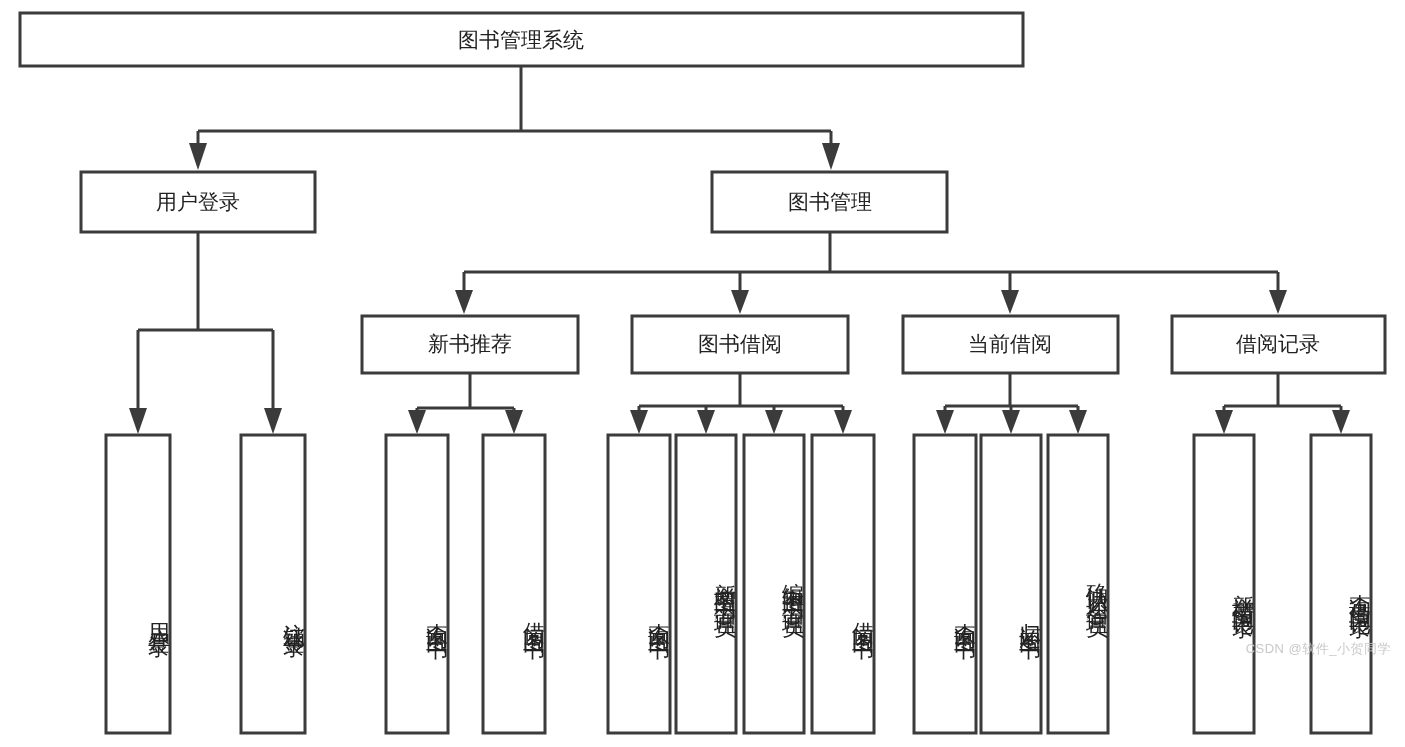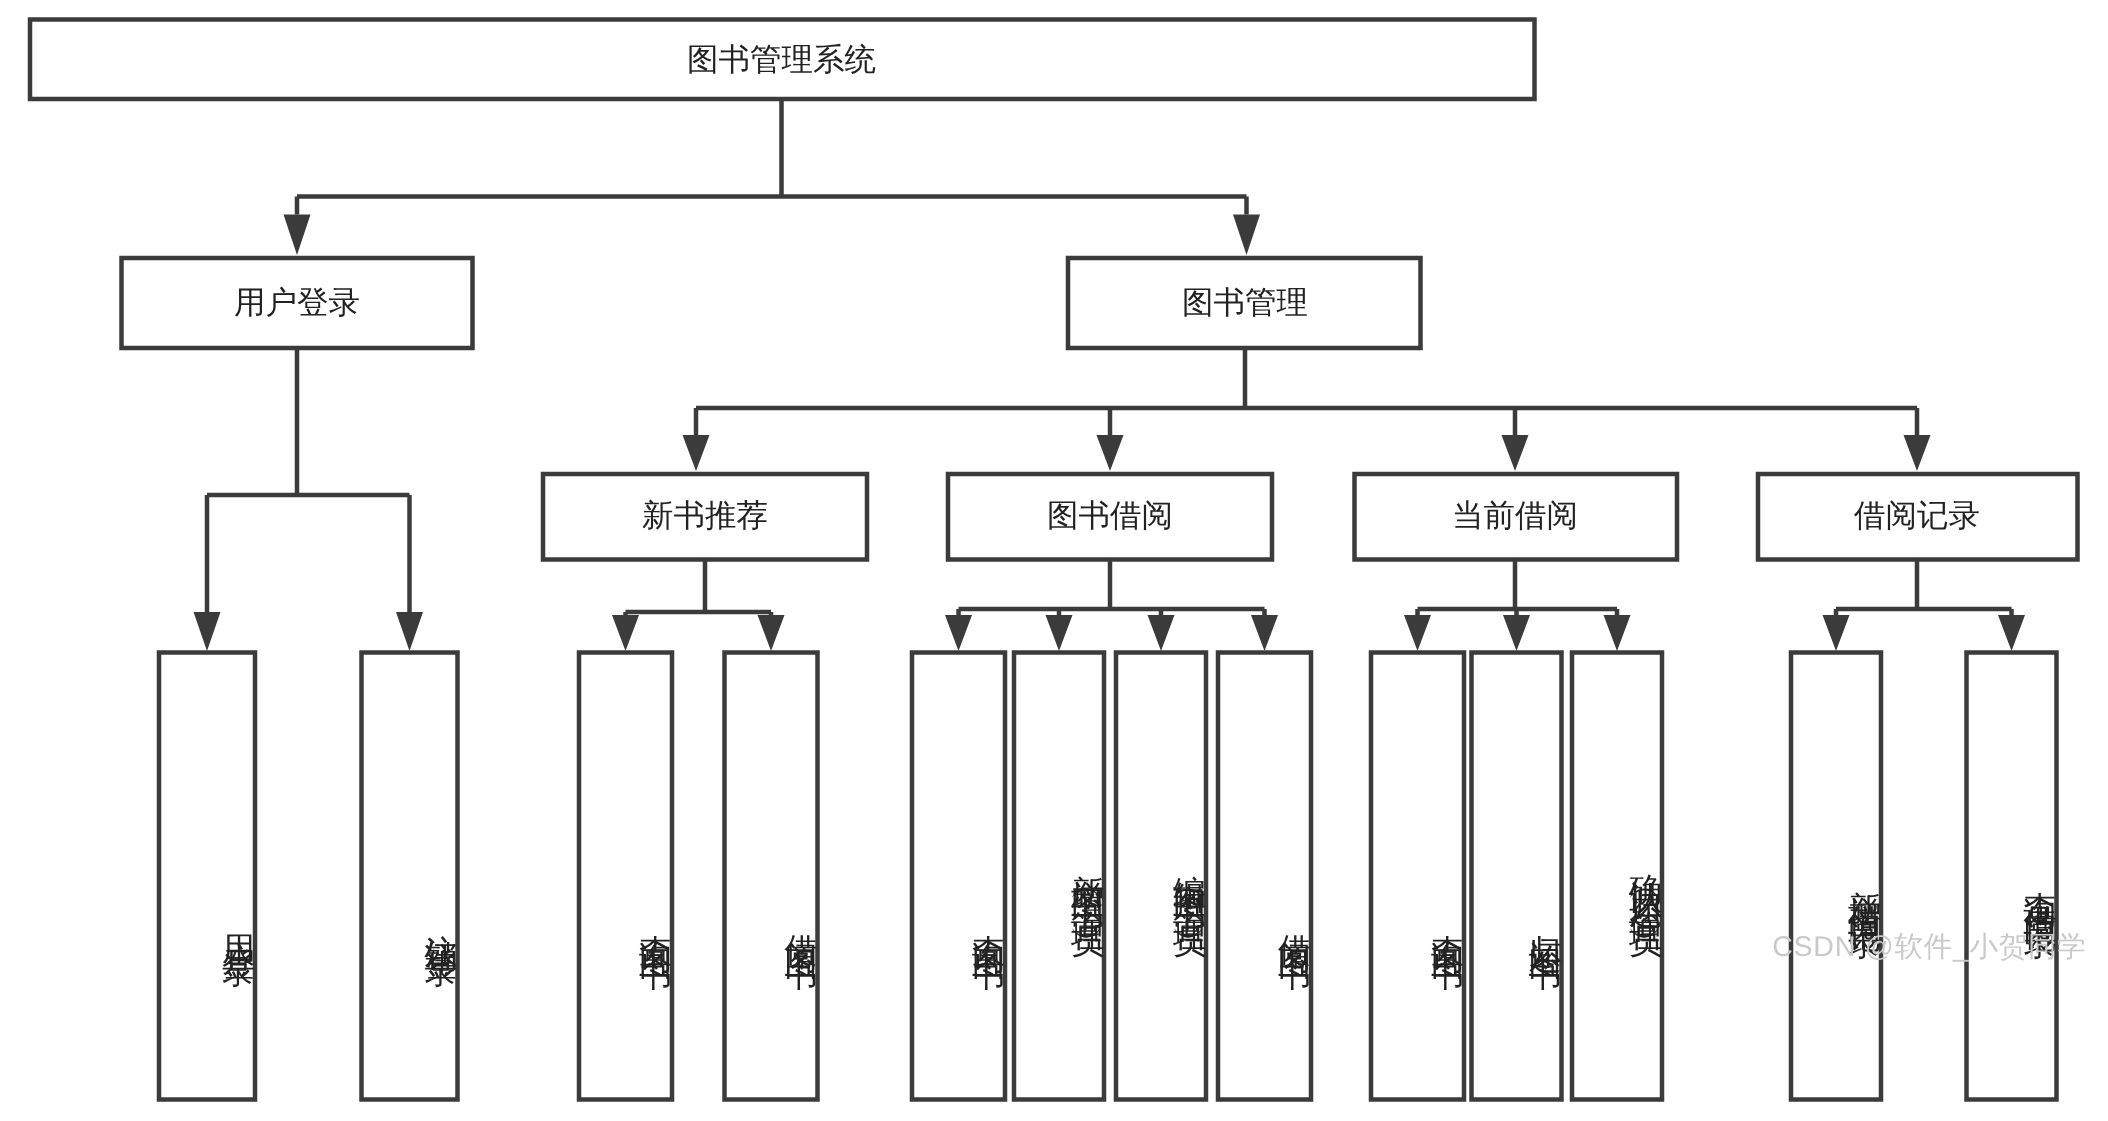--- a/index.html
+++ b/index.html
@@ -68,23 +68,23 @@
     letter-spacing: 5px;
     display: flex;
     align-items: flex-start;
     justify-content: center;
     white-space: nowrap;
     pointer-events: auto;
   }
   .watermark {
     position: absolute;
     right: 14px;
-    bottom: 22px;
-    font-family: "Liberation Sans", "DejaVu Sans", sans-serif;
-    font-size: 19px;
+    bottom: 8px;
+    font-family: "Liberation Sans", "DejaVu Sans", sans-serif;
+    font-size: 13px;
     color: #c9c9c9;
     white-space: nowrap;
     letter-spacing: 0.5px;
   }
 </style>
 </head>
 <body>
 
 <div id="diagram-root">
 

